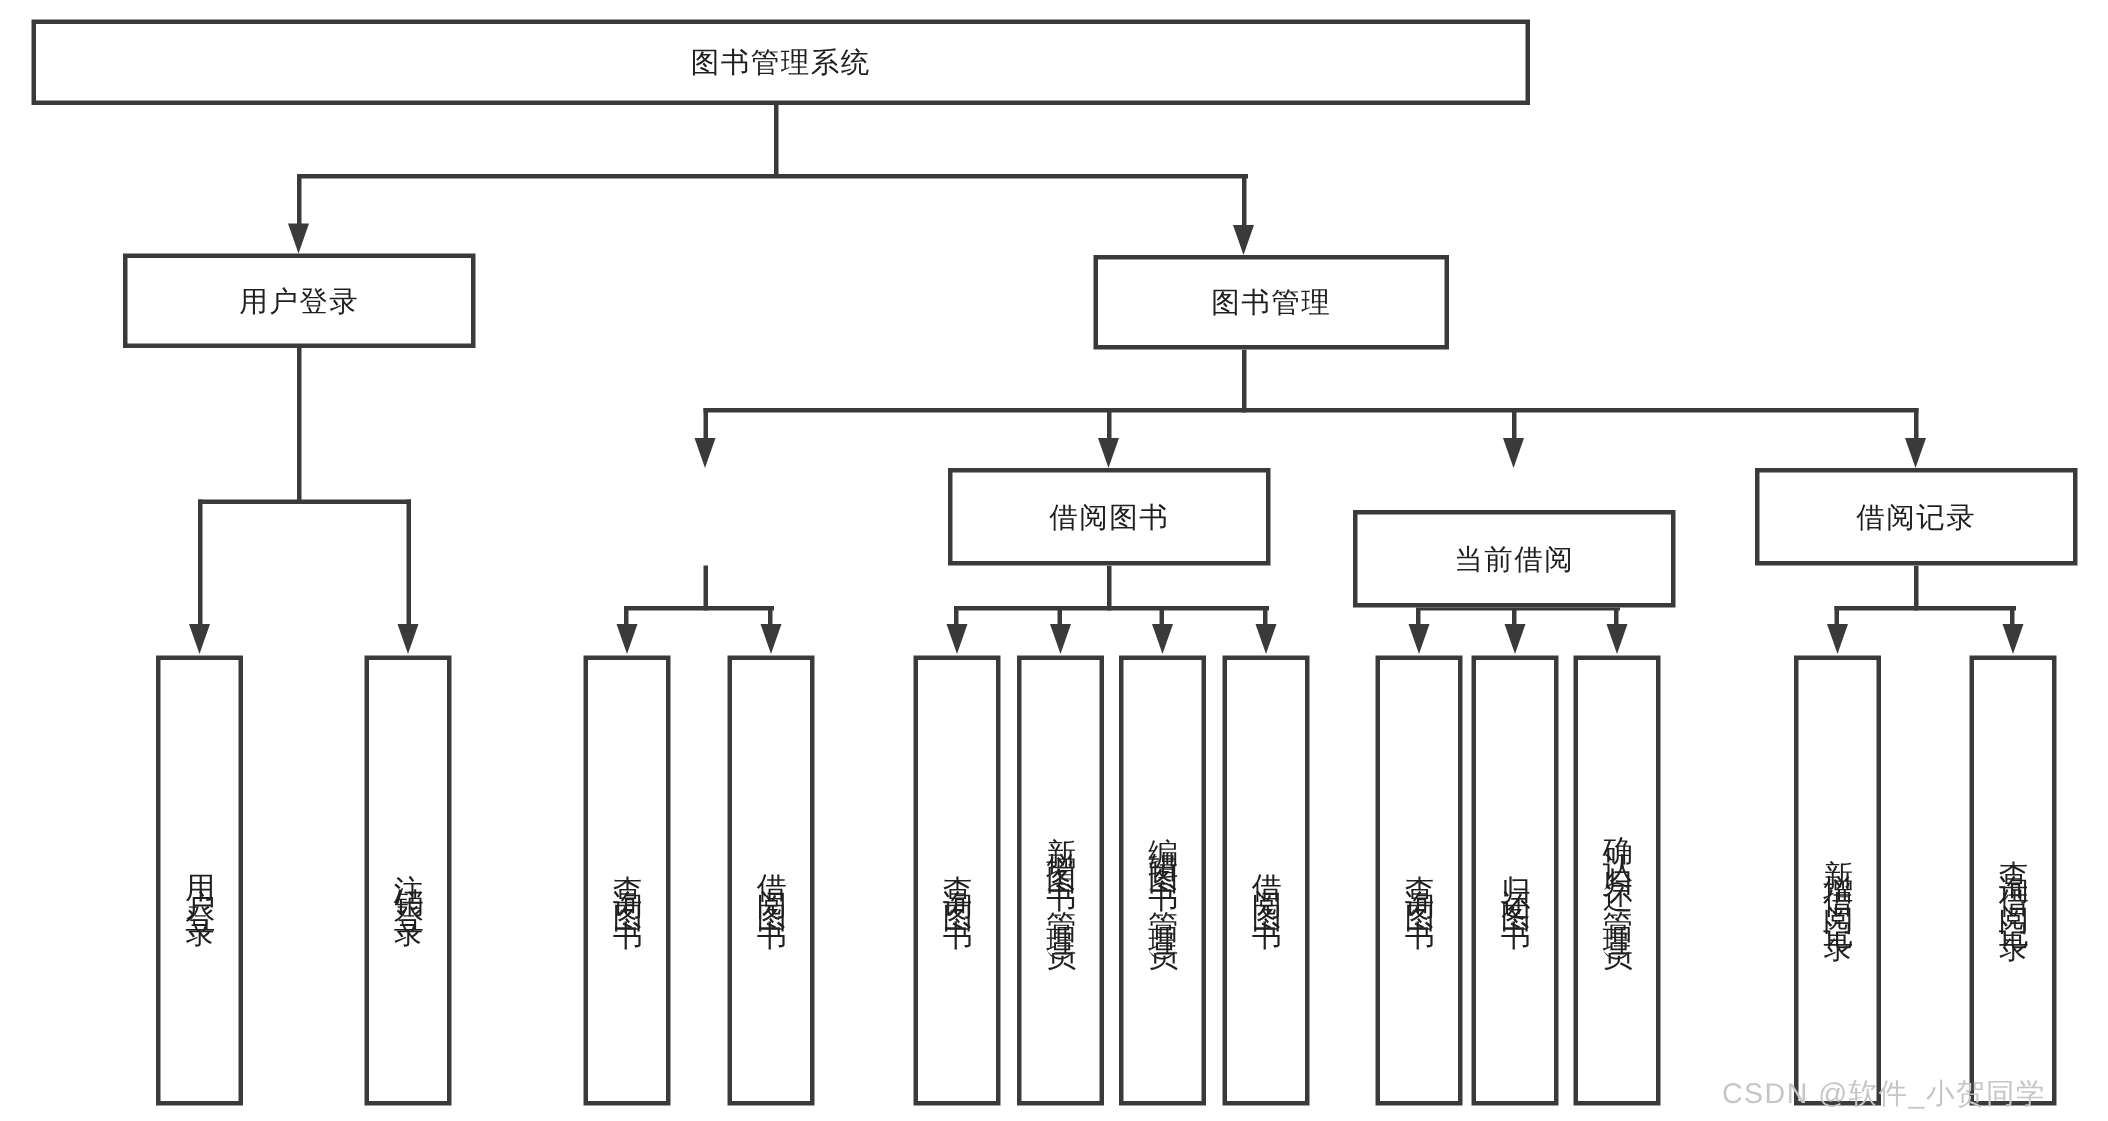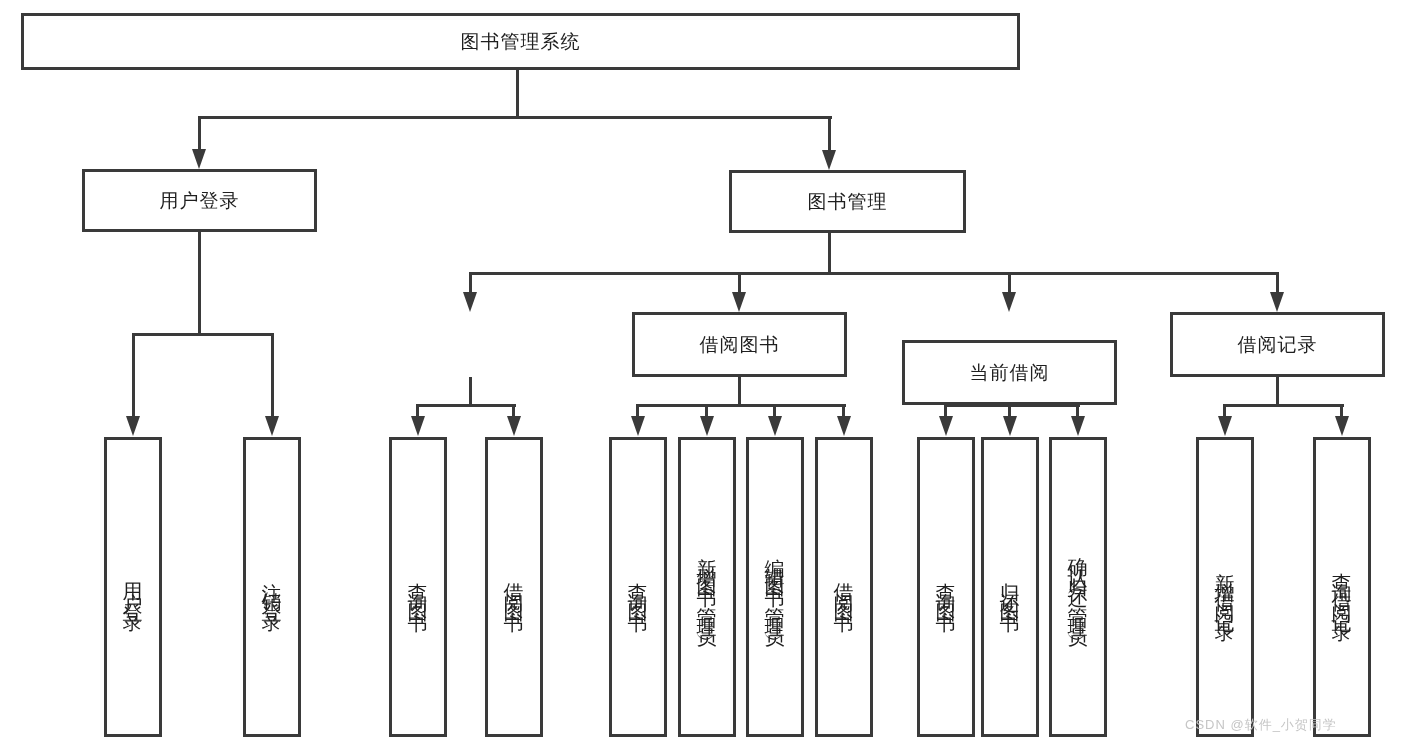--- a/index.html
+++ b/index.html
@@ -46,25 +46,24 @@
   .vline{position:absolute;width:3px;background:var(--line);z-index:1;}
   .arrow{
     position:absolute;width:0;height:0;z-index:1;
     border-left:7px solid transparent;
     border-right:7px solid transparent;
     border-top:20px solid var(--line);
   }
   .watermark{
     position:absolute;
     left:1148px;top:716px;
-    font-size:13px;letter-spacing:1px;
+    font-size:19px;letter-spacing:1px;
     color:var(--wm);
     z-index:5;
     white-space:nowrap;
-    margin-left:37px;
   }
 </style>
 </head>
 <body>
 
 <div class="stage">
 
   <div class="box" style="left:21px;top:13px;width:999px;height:57px;">
     <span>图书管理系统</span>
   </div>

